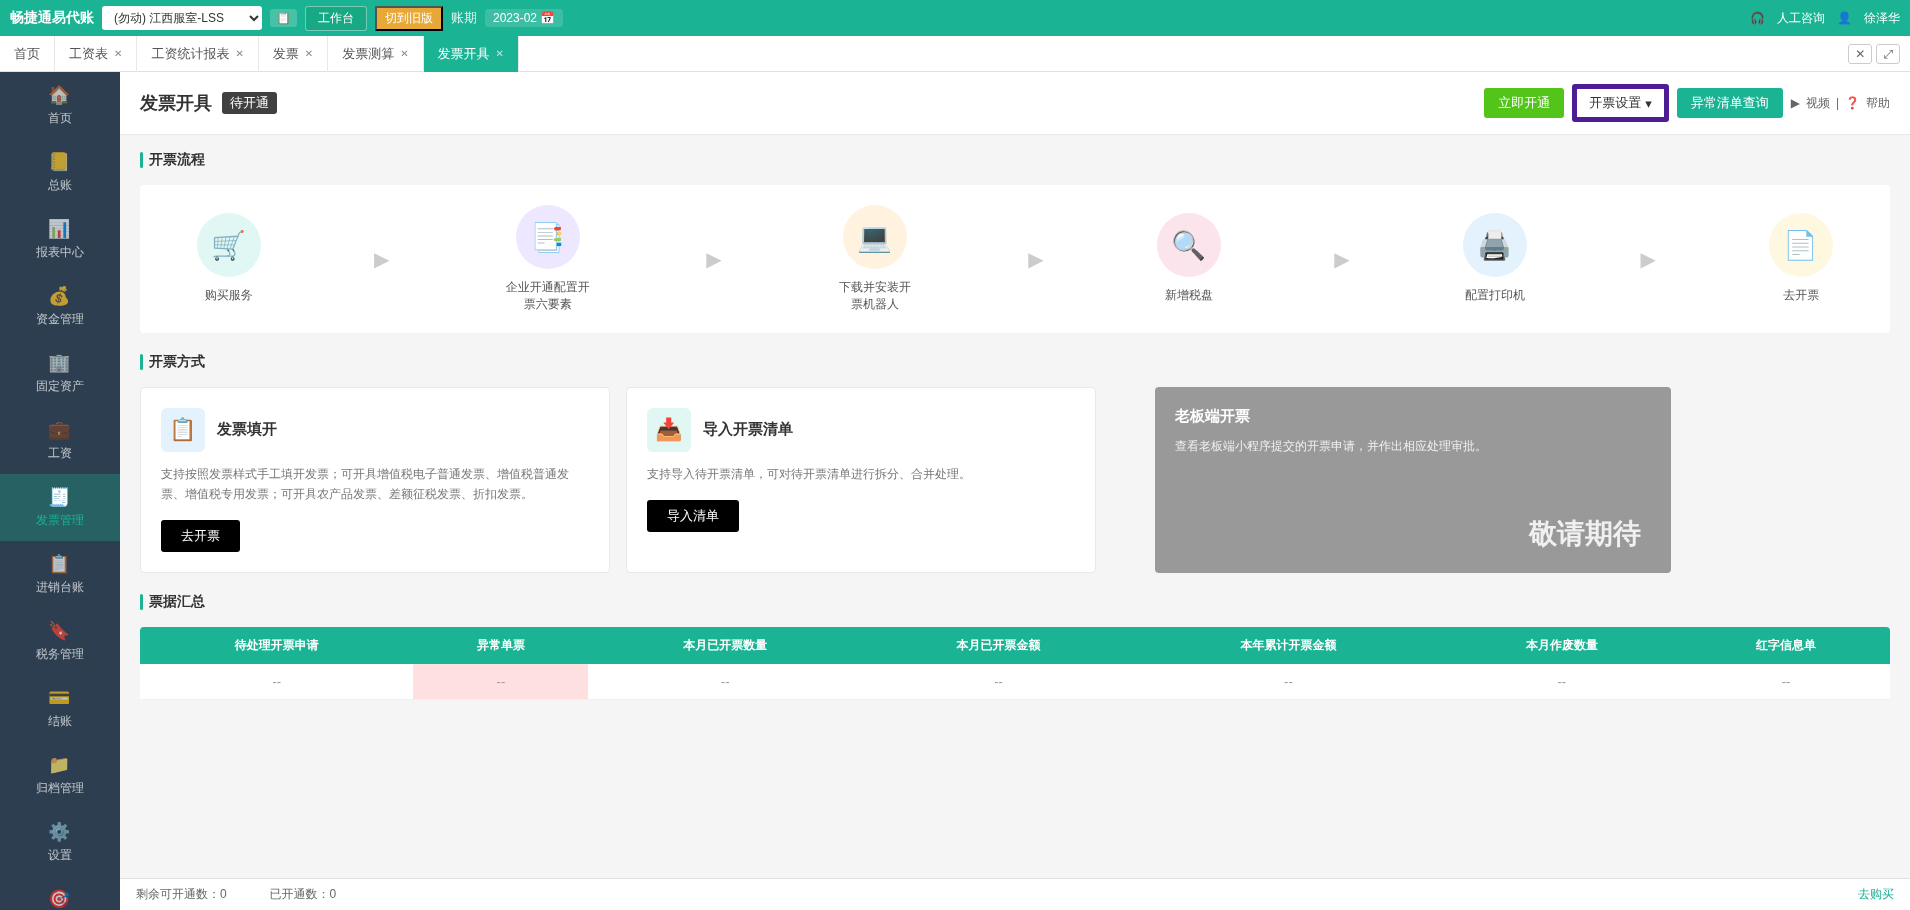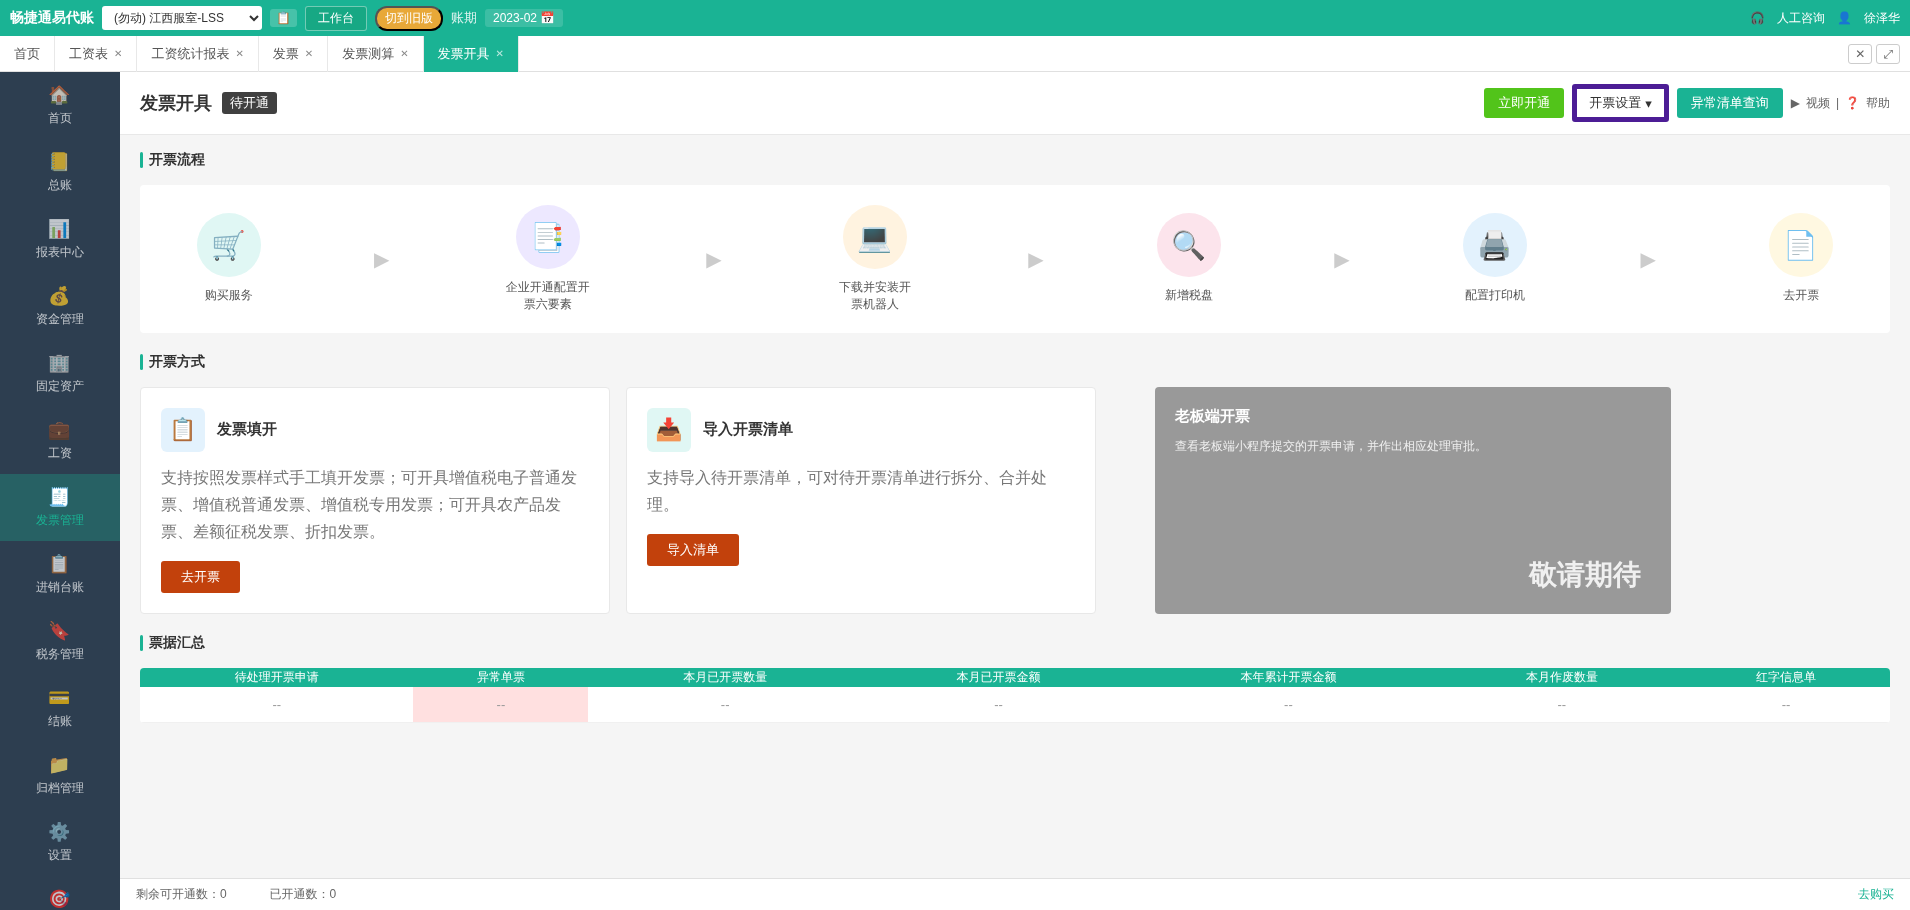--- a/index.html
+++ b/index.html
@@ -46,21 +46,21 @@
       cursor: pointer;
       font-size: 12px;
     }
     .period-tag {
       background: rgba(255,255,255,0.15);
       padding: 2px 8px;
       border-radius: 3px;
       font-size: 12px;
     }
     .top-bar-right { display: flex; align-items: center; gap: 12px; font-size: 12px; }
-    .switch-old { background: #e8a838; padding: 2px 8px; border-radius: 12px; color: white; cursor: pointer; font-size: 12px; }
+    .switch-old { background: #e8a838; padding: 2px 8px; border-radius: 1px; color: white; cursor: pointer; font-size: 12px; }
 
     
     .nav-bar {
       height: 36px;
       background: white;
       border-bottom: 1px solid #e0e0e0;
       display: flex;
       align-items: center;
       padding: 0 0 0 0;
     }
@@ -272,23 +272,23 @@
     .method-icon {
       width: 44px;
       height: 44px;
       border-radius: 6px;
       display: flex;
       align-items: center;
       justify-content: center;
       font-size: 22px;
     }
     .method-title { font-size: 15px; font-weight: bold; color: #333; }
-    .method-desc { font-size: 16px; color: #777; line-height: 1.7; margin-bottom: 16px; }
+    .method-desc { font-size: 12px; color: #777; line-height: 1.7; margin-bottom: 16px; }
     .method-btn {
-      background: #c2410c;
+      background: #000000;
       color: white;
       border: none;
       padding: 7px 20px;
       border-radius: 3px;
       cursor: pointer;
       font-size: 13px;
     }
     .old-terminal-card {
       width: 516px;
       background: #999;
@@ -315,24 +315,24 @@
     .summary-table {
       width: 100%;
       border-collapse: collapse;
       background: white;
       border-radius: 4px;
       overflow: hidden;
     }
     .summary-table th {
       background: #1ab394;
       color: white;
-      padding: 1px 8px;
+      padding: 10px 8px;
       text-align: center;
       font-size: 12px;
-      font-weight: normal;
+      font-weight: bold;
       border: none;
     }
     .summary-table td {
       padding: 10px 8px;
       text-align: center;
       font-size: 13px;
       color: #999;
       border-bottom: 1px solid #f0f0f0;
     }
     .summary-table .abnormal-cell {

